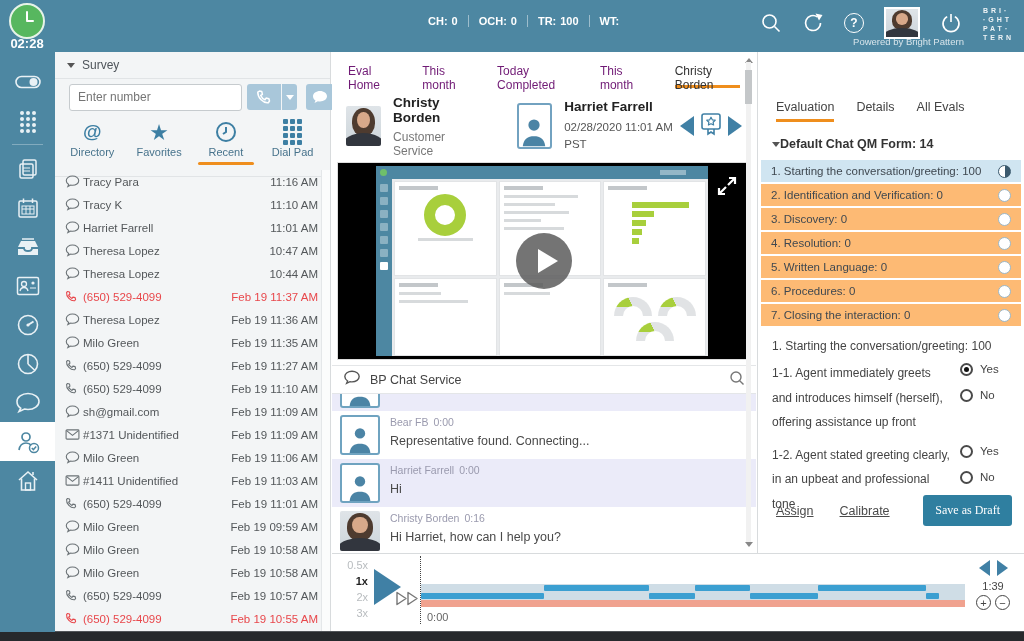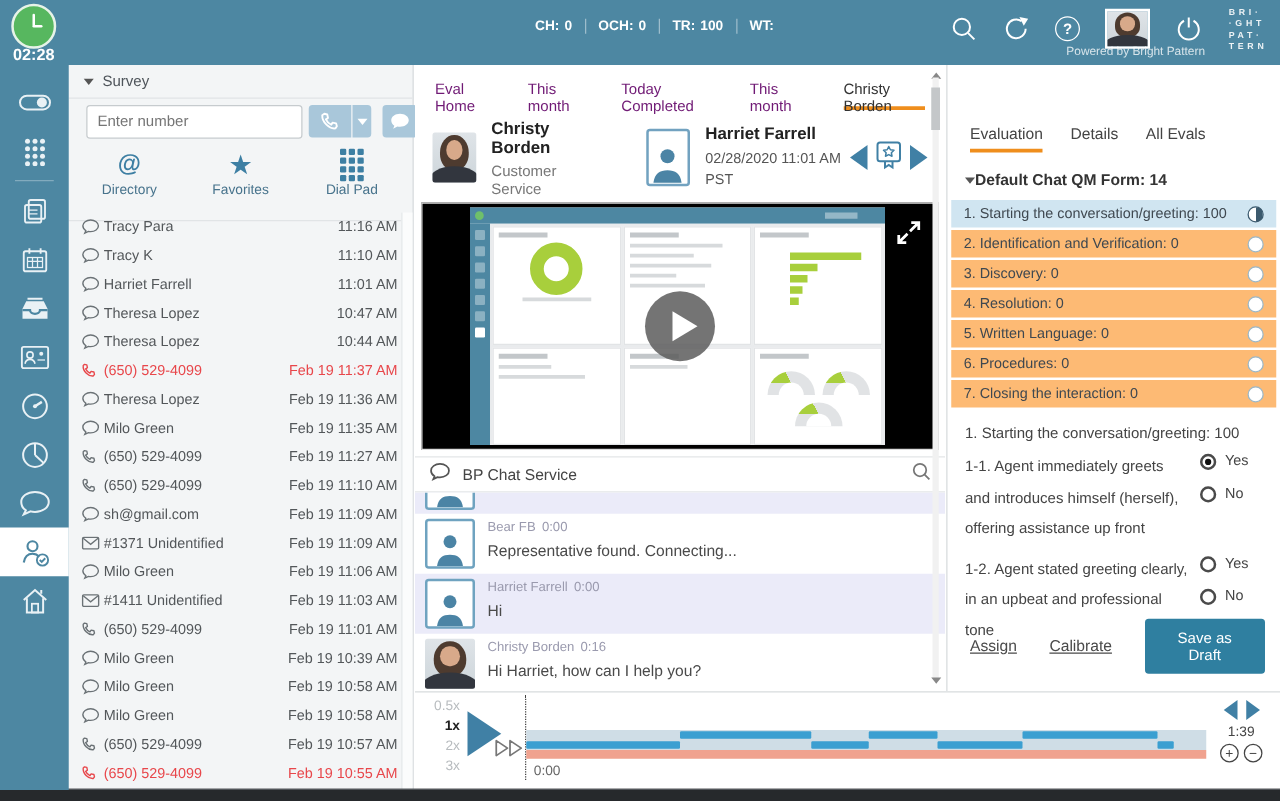--- a/index.html
+++ b/index.html
@@ -154,21 +154,21 @@
   .q-title{margin-bottom:2px}
   .q-row{display:flex;margin-top:8px}
   .q-text{flex:1;line-height:2.05;padding-right:6px}
   .q-radios{width:52px;flex-shrink:0;padding-top:2px}
   .rline{display:flex;gap:7px;height:26px;font-size:11.5px;color:#444;cursor:pointer}
   .rdo{width:13px;height:13px;border:2px solid #4a4a4a;border-radius:50%;position:relative;box-sizing:border-box;background:#fff}
   .q-row.yes .rdo-yes:after{content:"";position:absolute;left:2px;top:2px;right:2px;bottom:2px;background:#111;border-radius:50%}
   .actions{position:absolute;left:18px;right:12px;top:443px;display:flex;align-items:center;gap:26px}
   .lnk{font-size:12.5px;color:#4a4a4a;text-decoration:underline;cursor:pointer}
   .savebtn{margin-left:auto;background:#2f7fa0;color:#fff;border:none;font-size:12px;
-      padding:8px 12px;border-radius:3px;cursor:pointer;font-family:Liberation Sans, sans-serif}
+      padding:8px 12px;border-radius:3px;cursor:pointer;font-family:Liberation Serif, serif}
   
   .playbar{position:absolute;left:332px;top:553px;right:0;height:79px;background:#fff;border-top:1px solid #d8dbdd;box-sizing:border-box}
   .speeds{position:absolute;left:3px;top:3px;width:33px;text-align:right}
   .speed{height:16px;line-height:16px;font-size:11px;color:#b8bcbf;cursor:pointer}
   .speed.active{color:#1f1f1f;font-weight:bold}
   .playbtn{position:absolute;left:42px;top:15px;width:0;height:0;border-left:27px solid #4080a5;
       border-top:18px solid transparent;border-bottom:18px solid transparent;cursor:pointer}
   .skipbtn{position:absolute;left:62px;top:36px;cursor:pointer}
   .playhead{position:absolute;left:88px;top:2px;bottom:8px;border-left:1px dotted #444}
   .curtime{position:absolute;left:95px;bottom:9px;font-size:11px;color:#666}
@@ -383,20 +383,32 @@
           <span class="tbar"></span>
         </div>
         <div class="lp-tab">
           <span class="tico t-star">
             <span class="g">★</span>
 
           </span>
           <span class="tlab">Favorites</span>
           <span class="tbar"></span>
         </div>
+        <div class="lp-tab active">
+          <span class="tico t-recent">
+            <span class="g"></span>
+            <svg class="ic ic-recent" width="22" height="22" viewBox="0 0 22 22" style="display: block;">
+              <circle cx="11" cy="11" r="9" fill="none" stroke="#3d7fa3" stroke-width="2"></circle>
+              <path d="M11 6v5l-3 2" fill="none" stroke="#3d7fa3" stroke-width="2"></path>
+            </svg>
+
+          </span>
+          <span class="tlab">Recent</span>
+          <span class="tbar"></span>
+        </div>
         <div class="lp-tab">
           <span class="tico t-dial">
             <span class="g"></span>
 
             <span class="ic ic-dial dialgrid" style="display: grid;">
               <b></b>
               <b></b>
               <b></b>
               <b></b>
               <b></b>
@@ -572,21 +584,21 @@
           <span class="lp-time">Feb 19 11:01 AM</span>
         </div>
         <div class="lp-row">
           <span class="lp-ic t-chat">
             <svg class="ic ic-chat" width="15" height="13" viewBox="0 0 16 14">
               <path d="M14.7 6.1c0 2.8-3 5-6.7 5-.7 0-1.3-.1-1.9-.2L3 12.4l.9-2.1C2.6 9.4 1.3 7.9 1.3 6.1c0-2.8 3-5 6.7-5s6.7 2.2 6.7 5z" fill="none" stroke="currentColor" stroke-width="1.2"></path>
             </svg>
 
           </span>
           <span class="lp-name">Milo Green</span>
-          <span class="lp-time">Feb 19 10:39 AM</span>
+          <span class="lp-time">Feb 19 09:59 AM</span>
         </div>
         <div class="lp-row">
           <span class="lp-ic t-chat">
             <svg class="ic ic-chat" width="15" height="13" viewBox="0 0 16 14">
               <path d="M14.7 6.1c0 2.8-3 5-6.7 5-.7 0-1.3-.1-1.9-.2L3 12.4l.9-2.1C2.6 9.4 1.3 7.9 1.3 6.1c0-2.8 3-5 6.7-5s6.7 2.2 6.7 5z" fill="none" stroke="currentColor" stroke-width="1.2"></path>
             </svg>
 
           </span>
           <span class="lp-name">Milo Green</span>
           <span class="lp-time">Feb 19 10:58 AM</span>

